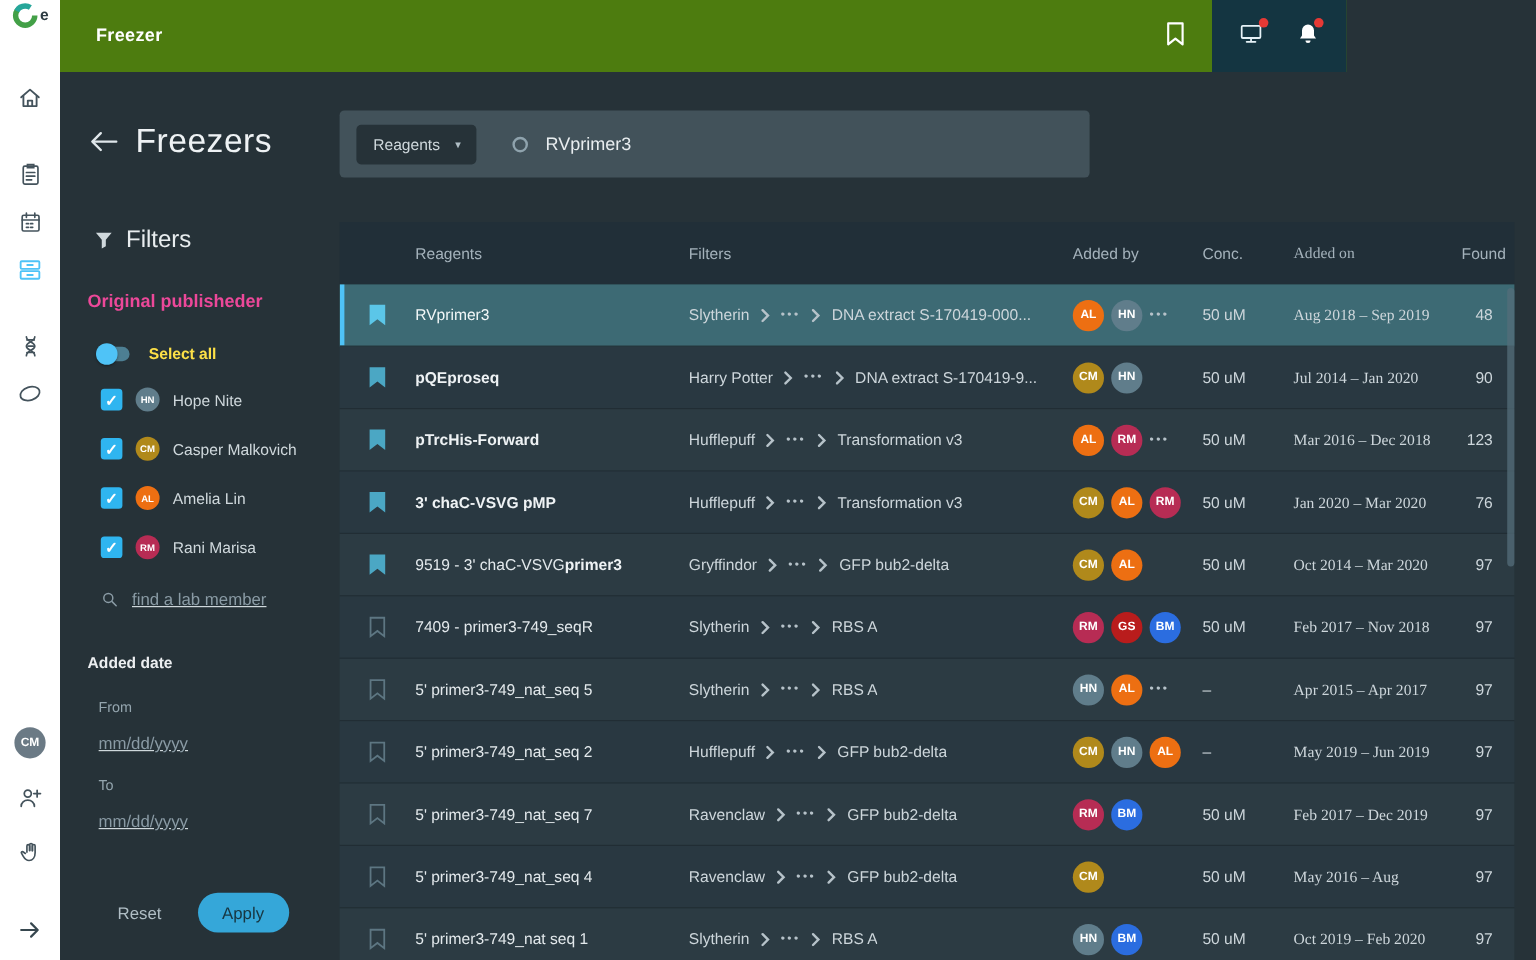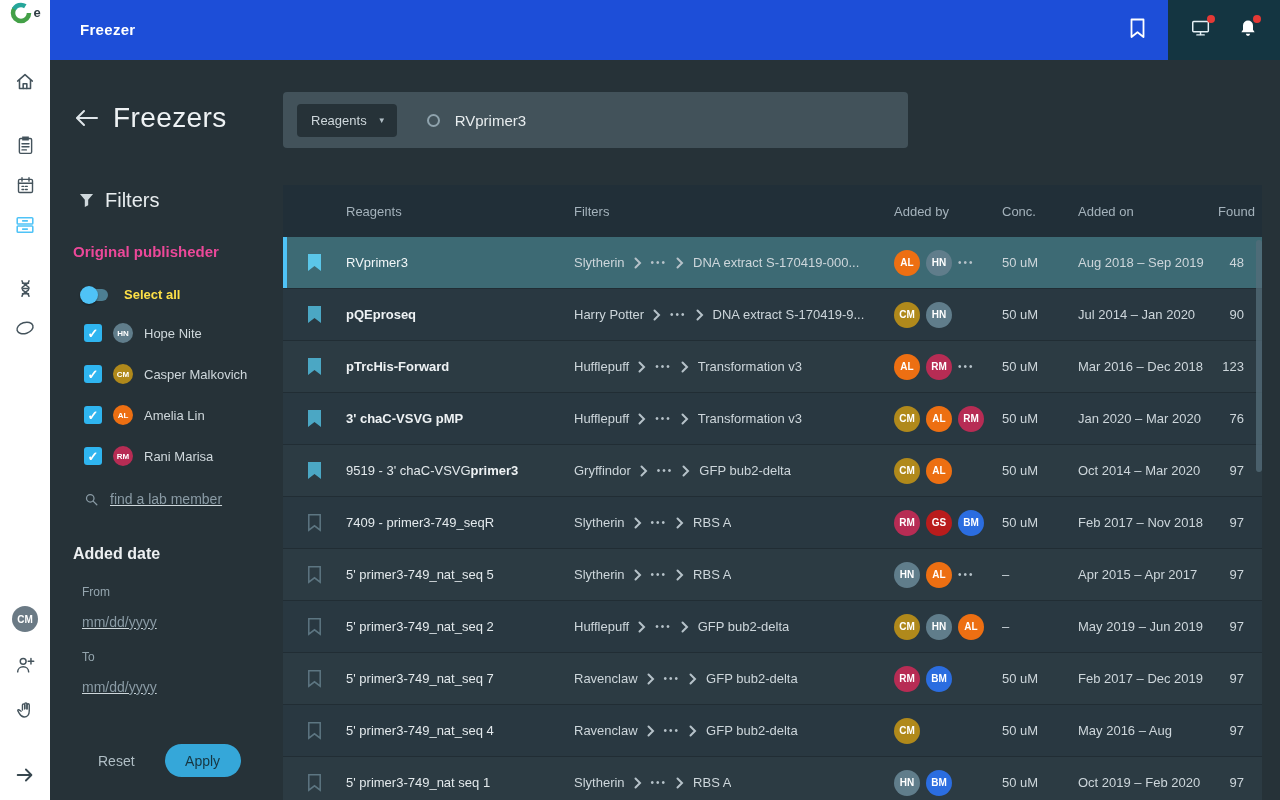--- a/index.html
+++ b/index.html
@@ -20,21 +20,21 @@
   .rail-item { width: 28px; height: 28px; display: flex; align-items: center; justify-content: center; cursor: pointer; }
   .logo-row { display: flex; align-items: flex-start; margin-top: 1px; }
   .logo-e { font-size: 13px; font-weight: 700; color: #2d3b42; margin-top: 4px; }
   .rail-avatar {
     width: 26px; height: 26px; border-radius: 50%; background: #6b7a85;
     color: #fff; font-size: 10px; font-weight: 700;
     display: flex; align-items: center; justify-content: center;
   }
 
   
-  .topbar { position: absolute; left: 50px; top: 0; width: 1230px; height: 60px; background: #1d4ed8; z-index: 5; text-align: right; }
+  .topbar { position: absolute; left: 50px; top: 0; width: 1072px; height: 60px; background: #4d7c0f; z-index: 5; text-align: right; }
   .topbar-title { position: absolute; left: 30px; top: 0; line-height: 60px; color: #ffffff; font-size: 15px; font-weight: 700; letter-spacing: .3px; }
   .topbar-bookmark { position: absolute; right: 134px; top: 18px; cursor: pointer; }
   .topbar-right {
     position: absolute; right: 0; top: 0; width: 112px; height: 60px; background: #143541;
     display: flex; align-items: center; justify-content: center; gap: 26px;
   }
   .icon-badge { position: relative; cursor: pointer; }
   .red-dot { position: absolute; top: -2px; right: -3px; width: 8px; height: 8px; border-radius: 50%; background: #e53935; }
 
   
@@ -77,21 +77,21 @@
     color: #fff; font-size: 8px; font-weight: 700;
     display: flex; align-items: center; justify-content: center; flex: 0 0 auto;
   }
   .member-name { font-size: 13px; color: #cfd8dc; white-space: nowrap; }
   .member-search { margin-top: 25px; margin-left: 11px; display: flex; align-items: center; gap: 11px; }
   .member-search input, .date-input {
     background: transparent; border: none; outline: none;
     font-family: inherit; font-size: 14px; color: #cfd8dc; width: 150px; text-decoration: underline;
   }
   .member-search input::placeholder, .date-input::placeholder { color: #8a9ba5; opacity: 1; }
-  .date-section-title { margin-top: 38px; font-size: 16px; font-weight: 700; color: #eceff1; }
+  .date-section-title { margin-top: 38px; font-size: 13px; font-weight: 700; color: #eceff1; }
   .date-label { margin-top: 22px; margin-left: 9px; font-size: 12px; color: #94a5ae; }
   .date-input { display: block; margin-top: 15px; margin-left: 9px; }
   .filter-actions { position: absolute; left: 98px; top: 744px; display: flex; align-items: center; gap: 30px; z-index: 4; }
   .reset-btn { font-size: 14px; color: #b0bec5; cursor: pointer; background: none; border: none; font-family: inherit; }
   .apply-btn {
     width: 76px; height: 33px; border: none; border-radius: 17px;
     background: #35a7d9; color: #173641; font-size: 14px; font-weight: 500;
     font-family: inherit; cursor: pointer;
   }
 
@@ -100,21 +100,21 @@
   .thead {
     display: flex; align-items: center; height: 52px;
     background: #212f38; font-size: 13px; color: #a4b2bb;
   }
   .cell { white-space: nowrap; }
   .c-book  { width: 63px;  display: flex; justify-content: center; align-items: center; flex: 0 0 auto; }
   .c-name  { width: 228px; overflow: hidden; flex: 0 0 auto; }
   .c-loc   { width: 320px; display: flex; align-items: center; gap: 9px; overflow: hidden; flex: 0 0 auto; }
   .c-added { width: 108px; display: flex; align-items: center; flex: 0 0 auto; }
   .c-conc  { width: 76px;  flex: 0 0 auto; }
-  .c-date  { width: 140px; flex: 0 0 auto; }
+  .c-date  { width: 140px; flex: 0 0 auto; font-family: Liberation Serif, serif; }
   .c-found { flex: 1; text-align: right; padding-right: 18px; }
   .row {
     display: flex; align-items: center; height: 52px;
     background: #2c3b43; border-bottom: 1px solid #212d34;
     font-size: 13px; color: #cdd6db; cursor: pointer;
   }
   .row:nth-child(even) { background: #293841; }
   .row.selected { background: #3d6a74; box-shadow: inset 4px 0 0 #4fc3f7; }
   .row.selected .c-name { color: #f2f7f8; }
   .rname { color: #e3e9ec; }

